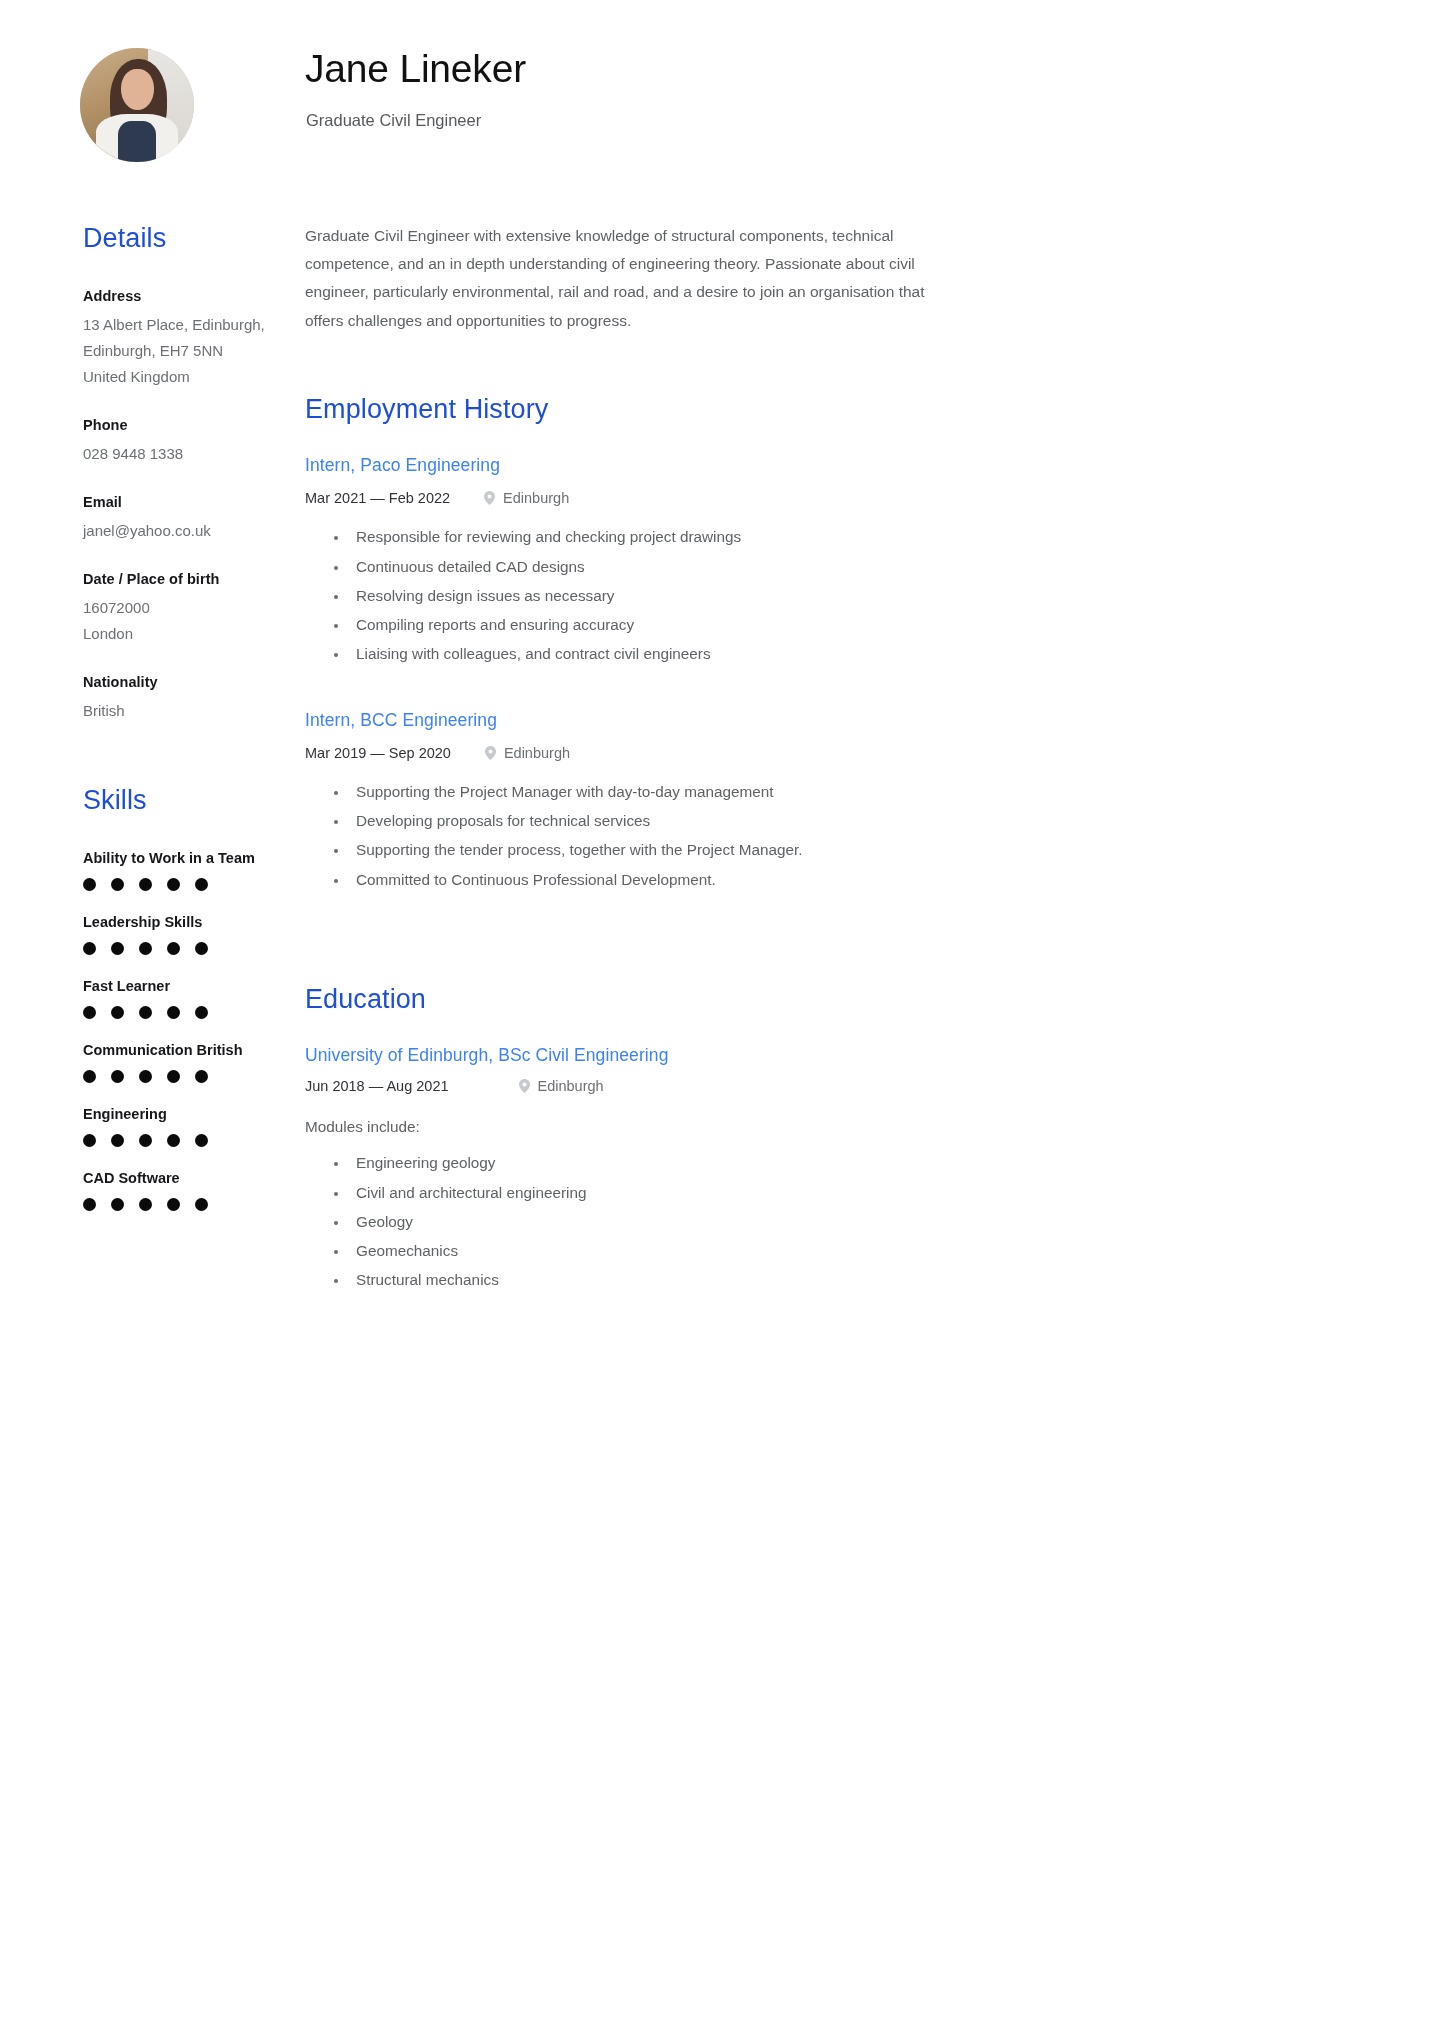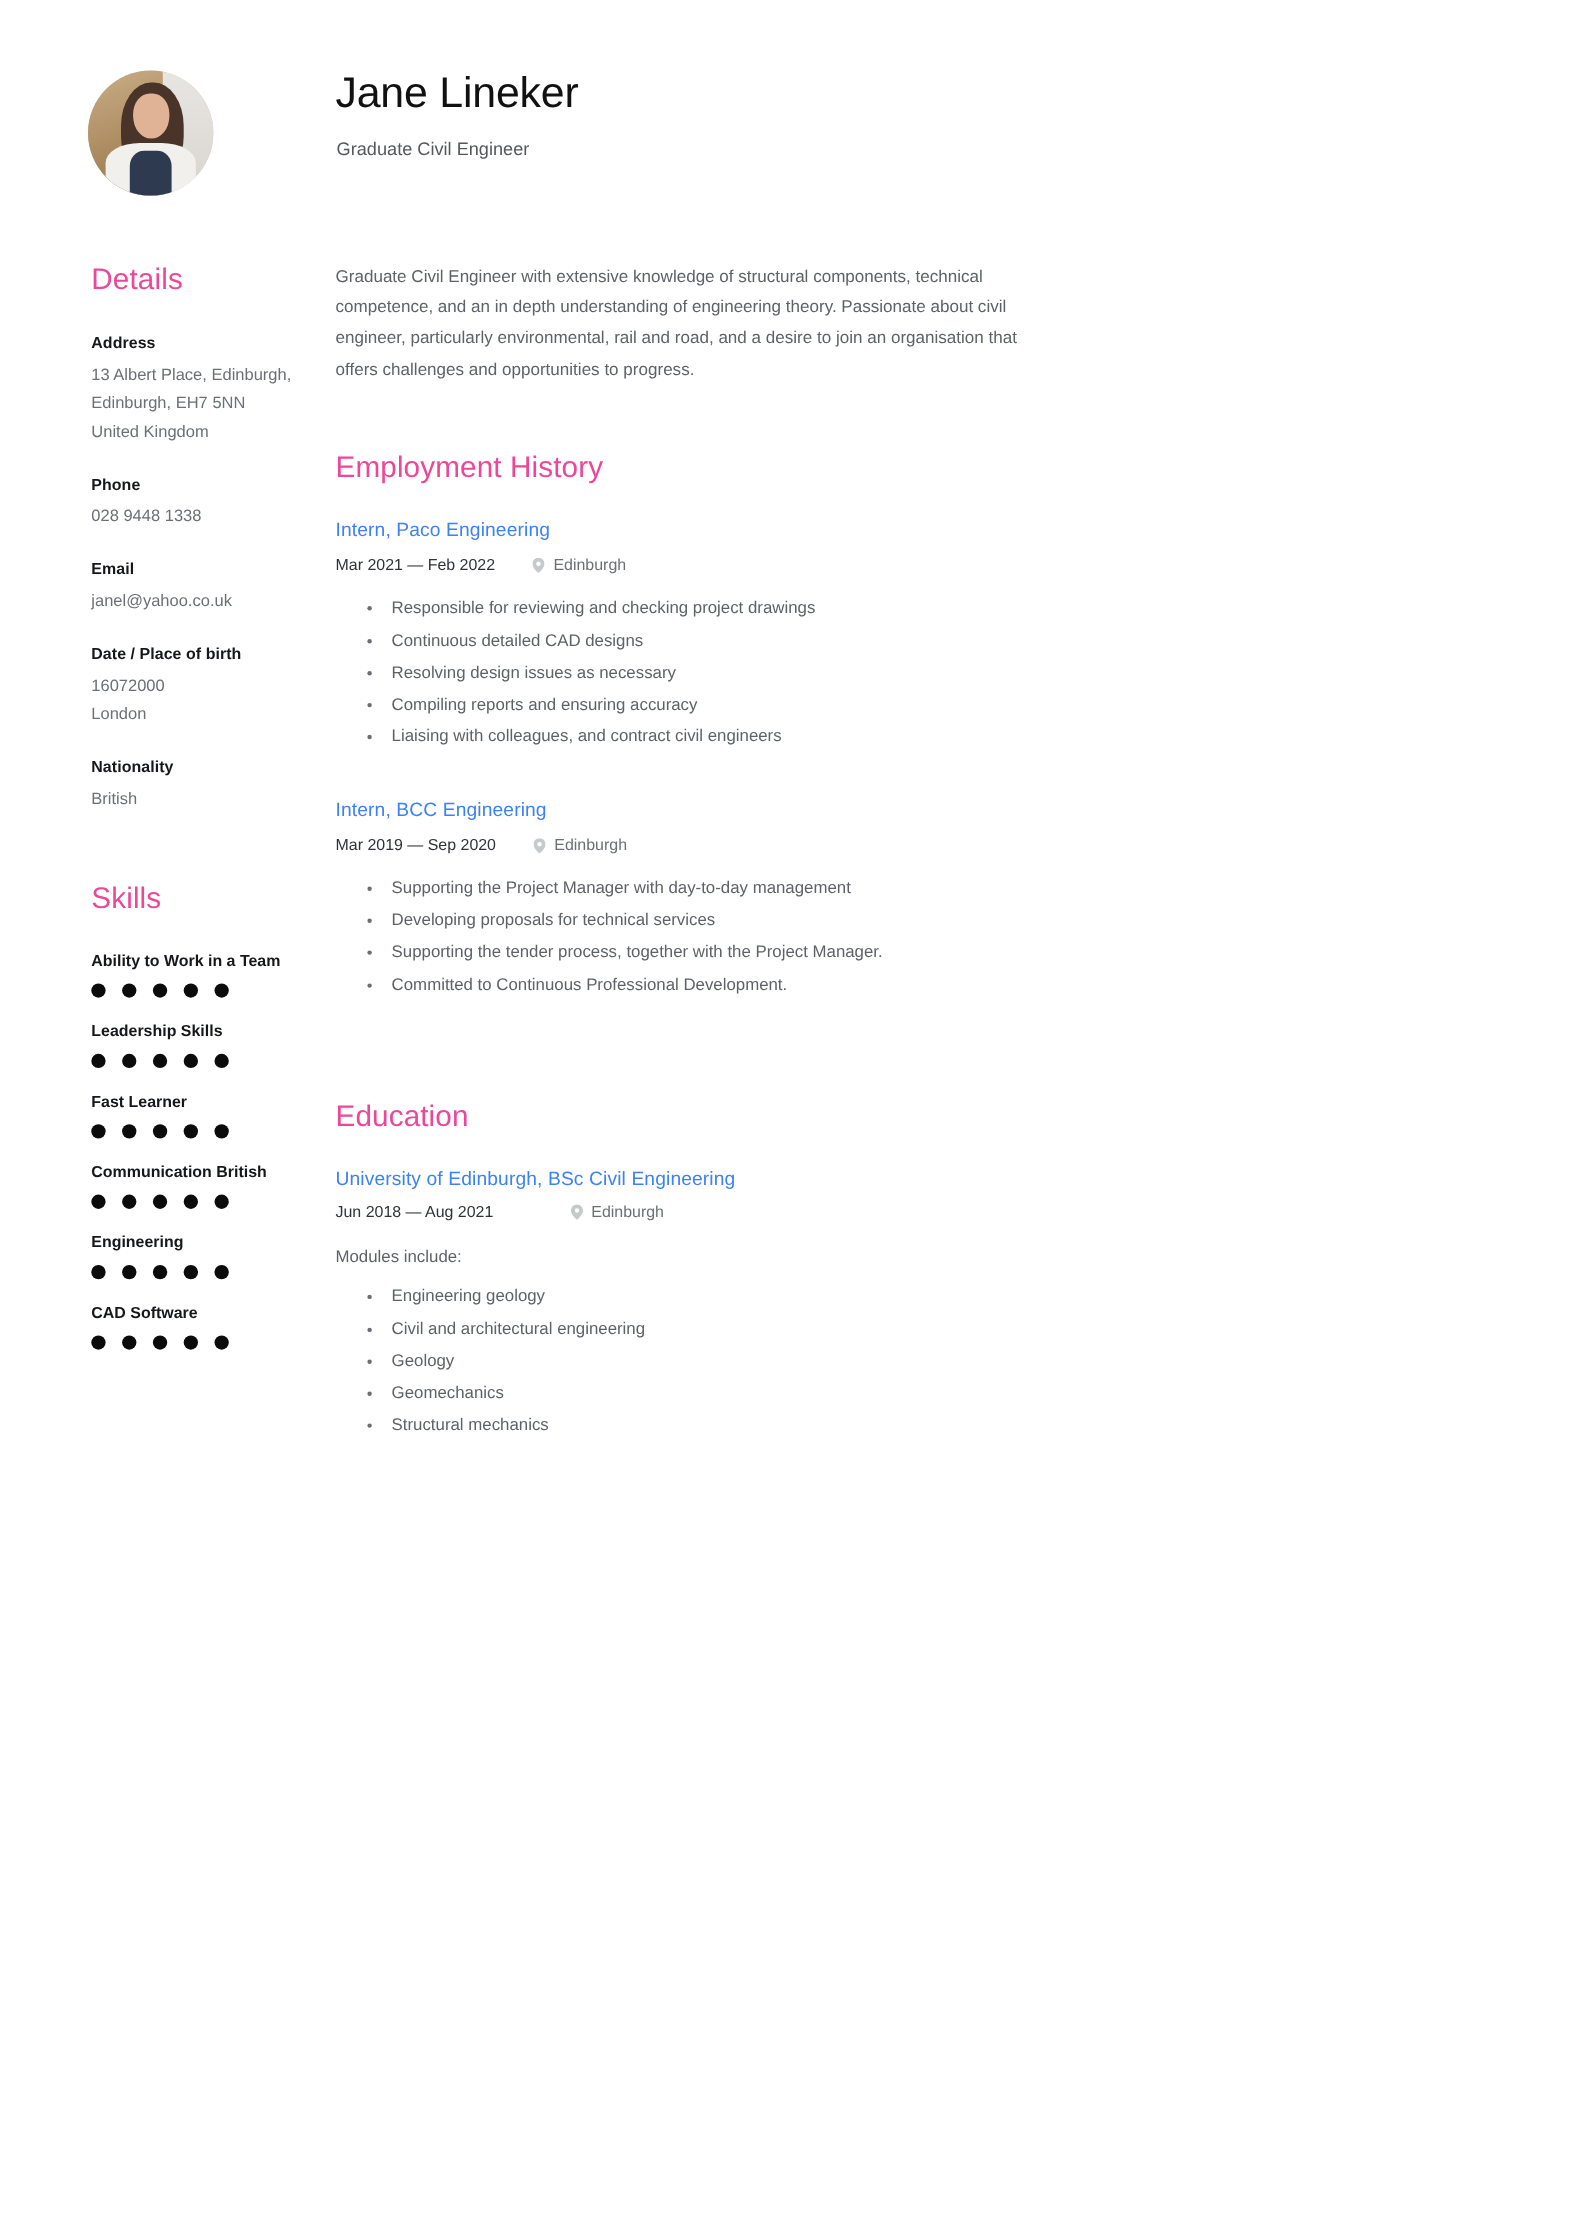--- a/index.html
+++ b/index.html
@@ -16,21 +16,21 @@
     min-height: 2036px;
     background: #ffffff;
     position: relative;
     padding: 0;
   }
 
   
   .header {
     display: flex;
     align-items: flex-start;
-    padding: 64px 0 0 0;
+    padding: 48px 0 0 0;
   }
 
   .photo-col {
     width: 300px;
     padding-left: 80px;
     flex: 0 0 300px;
   }
 
   .avatar {
     width: 114px;
@@ -130,21 +130,21 @@
   .right-col {
     flex: 1;
     padding-left: 0;
     padding-right: 400px;
   }
 
   
   .section-title {
     font-size: 27px;
     font-weight: 400;
-    color: #ec4899;
+    color: #1d4ed8;
     line-height: 1.2;
     letter-spacing: 0.1px;
   }
   .section-title.left { margin-bottom: 34px; }
   .right-col .section-title { margin-bottom: 30px; margin-left: 5px; }
 
   
   .detail-block { margin-bottom: 27px; }
   .detail-label {
     font-size: 14.5px;

